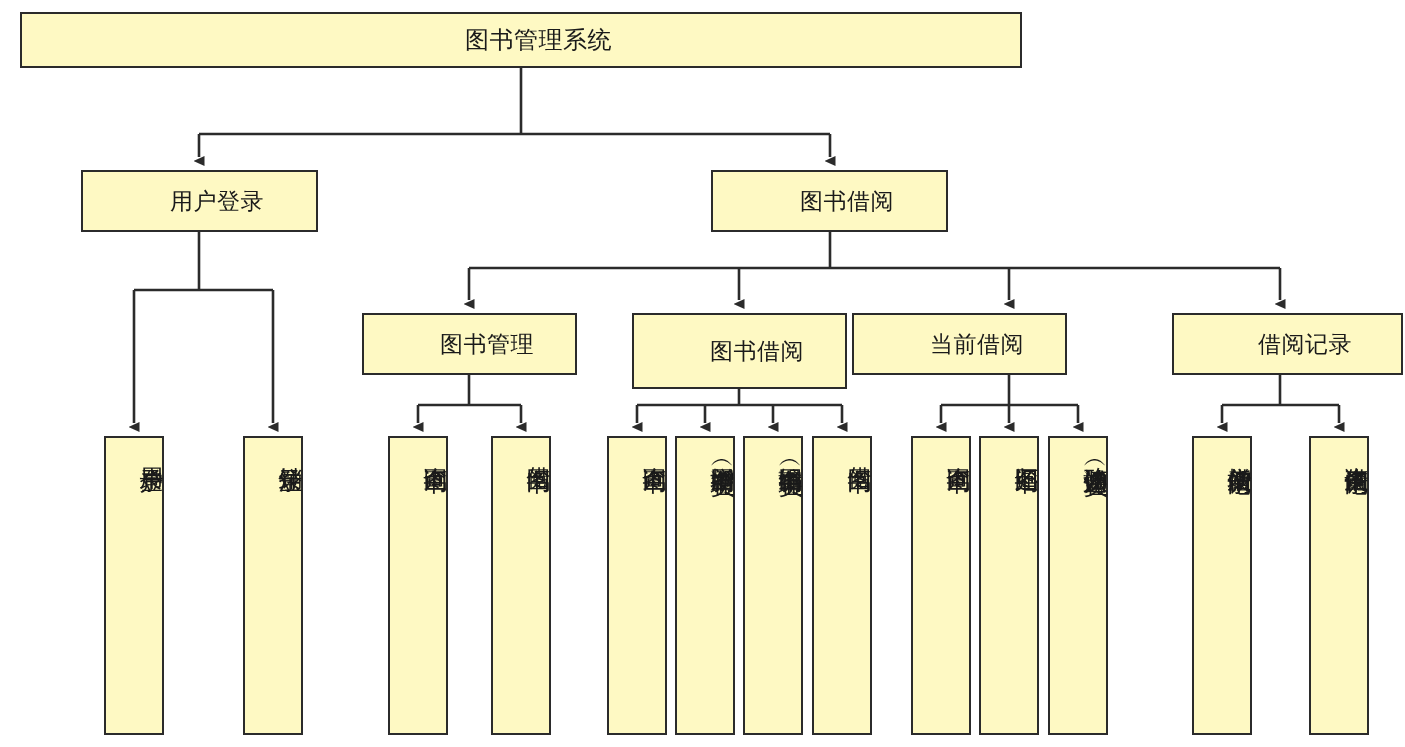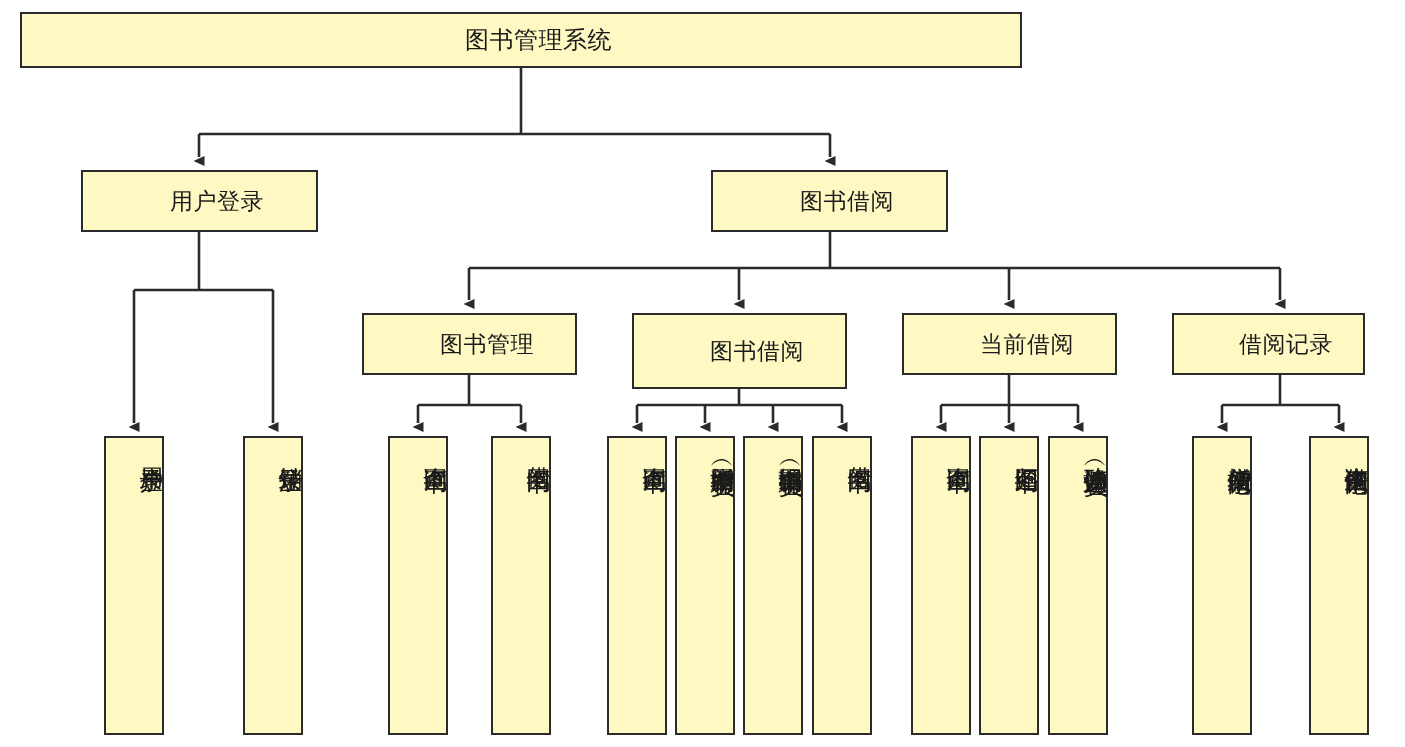--- a/index.html
+++ b/index.html
@@ -143,24 +143,24 @@
   <div class="node horizontal" style="left:711px; top:170px; width:237px; height:62px;">
     <span class="node-label">图书借阅</span>
   </div>
 
   <div class="node horizontal" style="left:362px; top:313px; width:215px; height:62px;">
     <span class="node-label">图书管理</span>
   </div>
   <div class="node horizontal" style="left:632px; top:313px; width:215px; height:76px;">
     <span class="node-label">图书借阅</span>
   </div>
-  <div class="node horizontal" style="left:902px; top:313px; width:215px; height:62px;">
+  <div class="node horizontal" style="left:852px; top:313px; width:215px; height:62px;">
     <span class="node-label">当前借阅</span>
   </div>
-  <div class="node horizontal" style="left:1172px; top:313px; width:193px; height:62px;">
+  <div class="node horizontal" style="left:1172px; top:313px; width:231px; height:62px;">
     <span class="node-label">借阅记录</span>
   </div>
 
   <div class="node leaf" style="left:104px; top:436px; width:60px; height:299px;">
     <span class="node-label">用户登录</span>
   </div>
   <div class="node leaf" style="left:243px; top:436px; width:60px; height:299px;">
     <span class="node-label">注销登录</span>
   </div>
 

